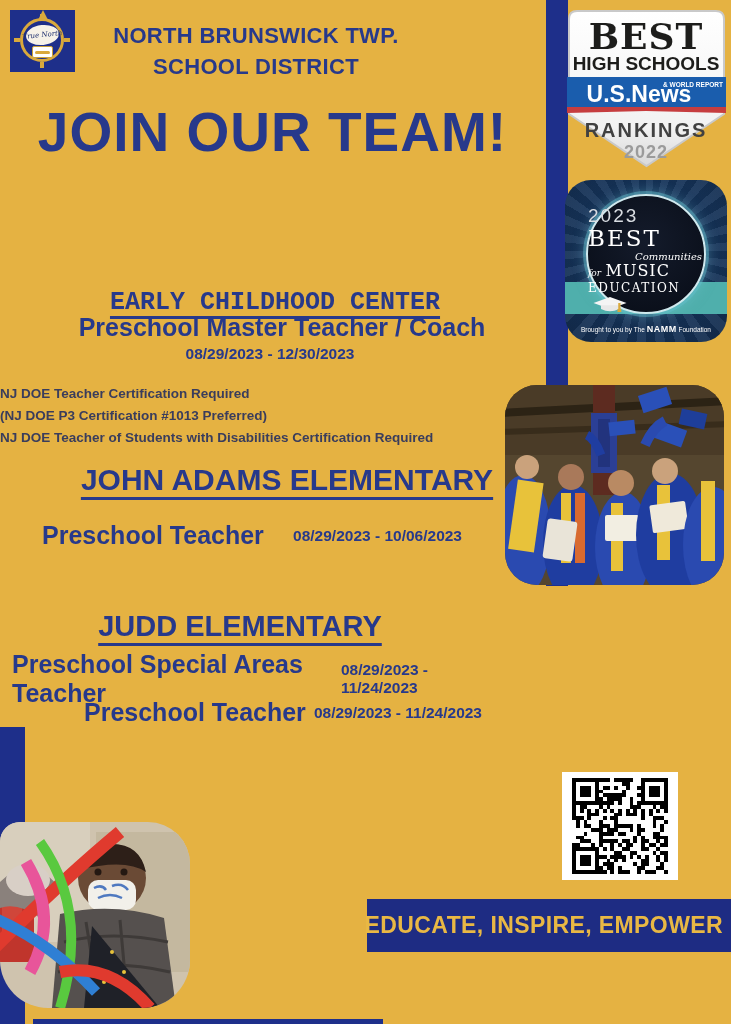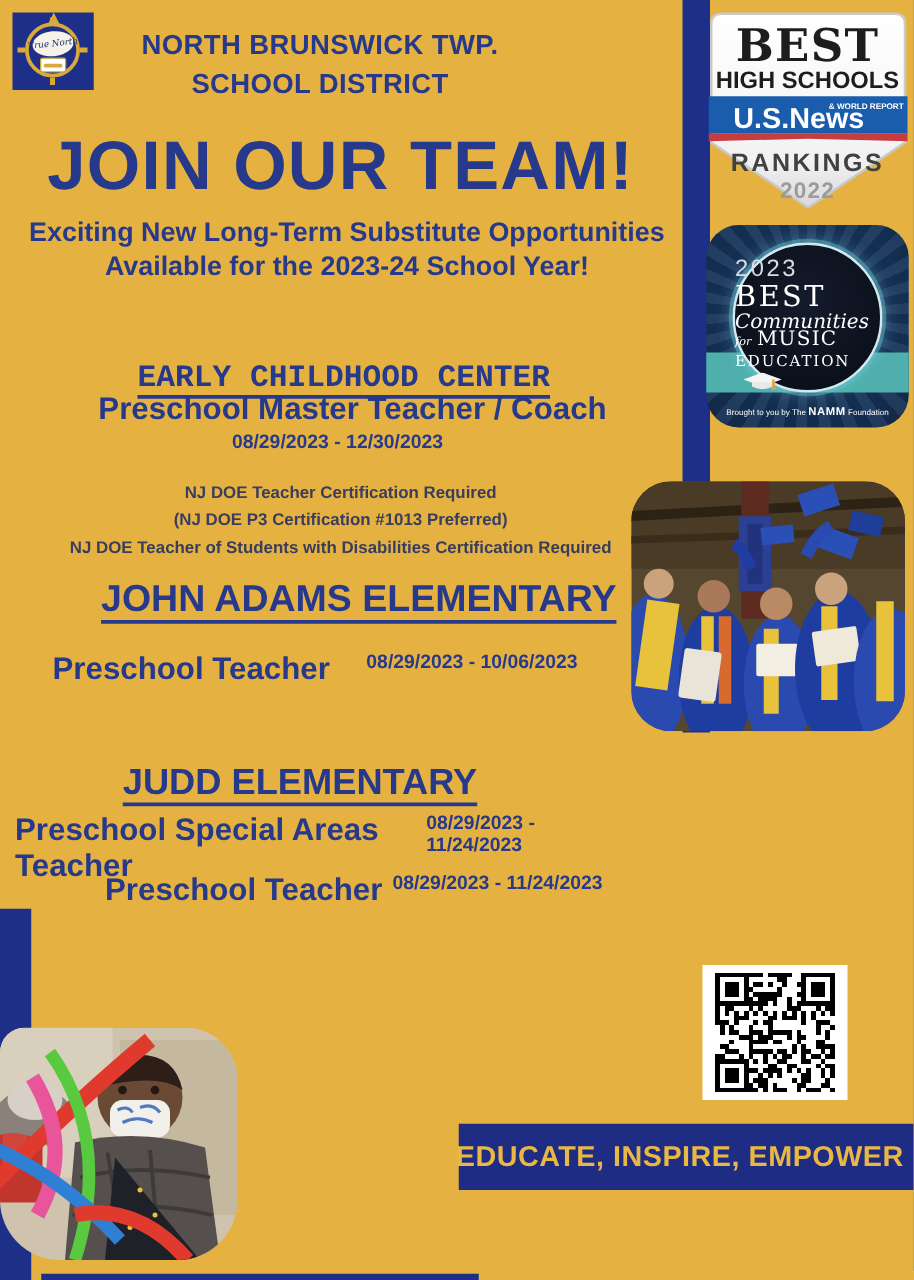--- a/index.html
+++ b/index.html
@@ -41,21 +41,21 @@
   .badge-music{position:absolute;left:565px;top:180px;width:162px;height:162px;border-radius:26px;overflow:hidden;
     background:radial-gradient(circle at 50% 42%,#1d4875 0%,#16345a 55%,#122b4c 100%);}
   .badge-music .spokes{position:absolute;inset:-20px;background:repeating-conic-gradient(from 0deg at 50% 45%,rgba(255,255,255,.06) 0deg 6deg,rgba(0,0,0,.08) 6deg 12deg);}
   .badge-music .ribbon{position:absolute;left:-4px;top:102px;width:170px;height:32px;background:#4FAFAC;}
   .badge-music .disc{position:absolute;left:21px;top:14px;width:120px;height:120px;border-radius:50%;
     background:radial-gradient(circle at 50% 40%,#141b2b 0%,#0a0f1a 80%);
     border:2px solid #cfe9ee;box-shadow:0 0 0 3px rgba(100,190,205,.45),0 0 14px rgba(120,200,215,.5);
     display:flex;flex-direction:column;color:#fff;padding-top:9px;}
   .bm-year{font-size:19px;letter-spacing:2px;color:#d9dde2;font-weight:400;}
   .bm-best{font-family:"DejaVu Serif",serif;font-size:23px;letter-spacing:2px;line-height:23px;font-weight:400;}
-  .bm-comm{font-family:"DejaVu Serif",serif;font-style:italic;font-size:16px;line-height:13px;}
+  .bm-comm{font-family:"DejaVu Serif",serif;font-style:italic;font-size:10px;line-height:13px;margin-left:47px;}
   .bm-musicline{line-height:16px;}
   .bm-for{font-family:"DejaVu Serif",serif;font-style:italic;font-size:9px;}
   .bm-music{font-family:"DejaVu Serif",serif;font-size:16px;letter-spacing:1px;}
   .bm-edu{font-family:"DejaVu Serif",serif;font-size:12px;letter-spacing:1.5px;line-height:15px;}
   .bm-cap{margin-top:1px;}
   .badge-music .namm{position:absolute;left:0;top:144px;width:100%;text-align:center;color:#fff;font-size:6.5px;}
   .badge-music .namm b{font-size:9px;letter-spacing:.5px;}
 
   
   .photo-grad{position:absolute;left:505px;top:385px;width:219px;height:200px;border-radius:32px;overflow:hidden;}
@@ -64,23 +64,23 @@
   
   .sec-head{position:absolute;color:var(--navy-text);font-weight:700;text-align:center;text-decoration:underline;text-decoration-thickness:3px;text-underline-offset:7px;}
   .sec-head.ecc{left:0;top:288px;width:550px;font-size:25px;font-family:Liberation Mono, monospace;}
   .sec-head.ja{left:0;top:463px;width:546px;font-size:30px;padding-left:28px;}
   .sec-head.judd{left:0;top:610px;width:480px;font-size:29px;}
 
   .job-center{position:absolute;left:0;top:313px;width:540px;text-align:center;color:var(--navy-text);}
   .job-center .jt{font-size:25px;font-weight:700;padding-left:24px;}
   .job-center .jd{font-size:15.5px;font-weight:700;margin-top:3px;}
 
-  .notes{position:absolute;left:0;top:383px;width:545px;text-align:center;color:var(--note);font-size:13.5px;font-weight:600;line-height:22px;}
-
-  .job-row{position:absolute;display:flex;justify-content:space-between;align-items:flex-start;color:var(--navy-text);}
+  .notes{position:absolute;left:0;top:383px;width:545px;color:var(--note);font-size:13.5px;font-weight:600;line-height:22px;}
+
+  .job-row{position:absolute;display:flex;justify-content:space-between;align-items:center;color:var(--navy-text);}
   .job-row .jt{font-size:25px;font-weight:700;}
   .job-row .jd{font-size:15.5px;font-weight:700;}
   .job-row.ja{left:42px;top:521px;width:420px;}
   .job-row.judd1{left:12px;top:650px;width:470px;}
   .job-row.judd2{left:12px;top:698px;width:470px;}
   .job-row.judd2 .jt{margin-left:72px;}
 
   
   .apply{position:absolute;left:170px;top:772px;width:380px;text-align:center;color:var(--apply);font-size:17.5px;font-weight:600;line-height:27px;}
   .qr{position:absolute;left:562px;top:772px;width:116px;height:108px;background:#fff;display:flex;align-items:center;justify-content:center;}
@@ -112,24 +112,20 @@
     <div class="emblem"></div>
   </div>
 
   <div class="district-title">
     <div>NORTH BRUNSWICK TWP.</div>
     <div>SCHOOL DISTRICT</div>
   </div>
 
   <div class="headline">JOIN OUR TEAM!</div>
 
-  <div class="subtitle">
-    <div>Exciting New Long-Term Substitute Opportunities</div>
-    <div>Available for the 2023-24 School Year!</div>
-  </div>
 
   <div class="badge-usnews">
     <svg width="163" height="163" viewBox="0 0 163 163">
       <defs>
         <linearGradient id="shieldg" x1="0" y1="0" x2="0" y2="1">
           <stop offset="0" stop-color="#ffffff"></stop>
           <stop offset="0.75" stop-color="#f2f2f2"></stop>
           <stop offset="1" stop-color="#d9d9d9"></stop>
         </linearGradient>
       </defs>

